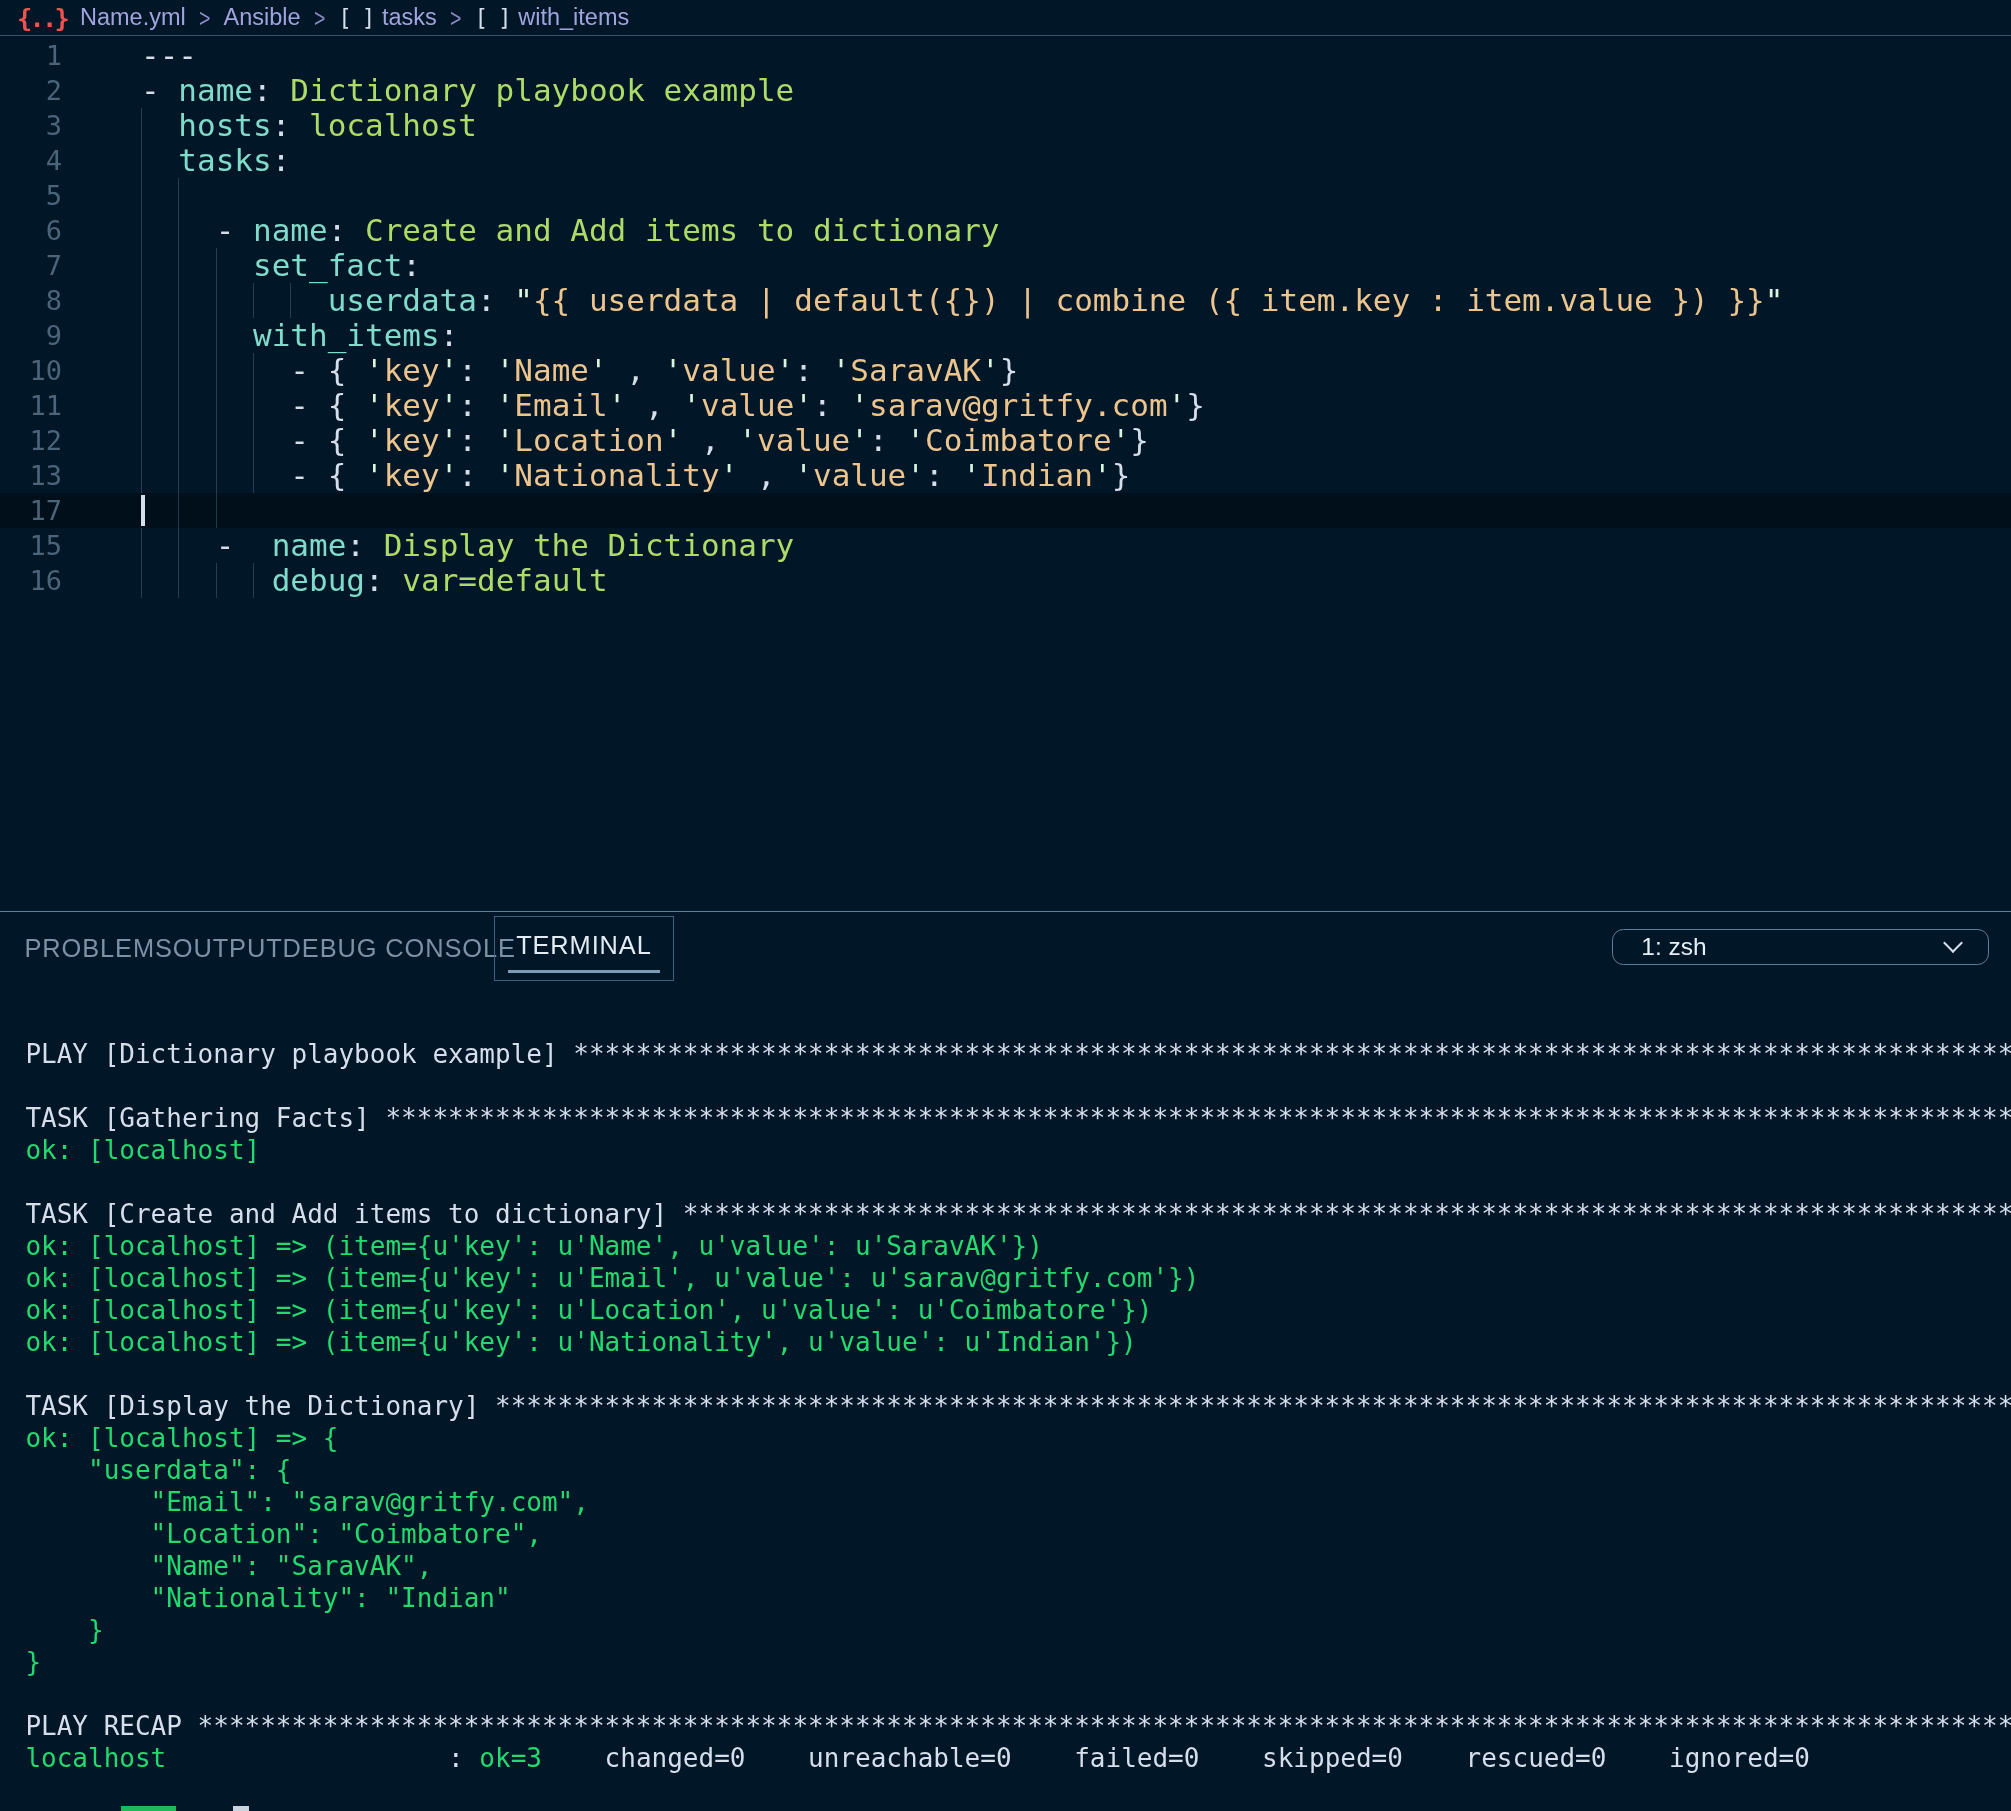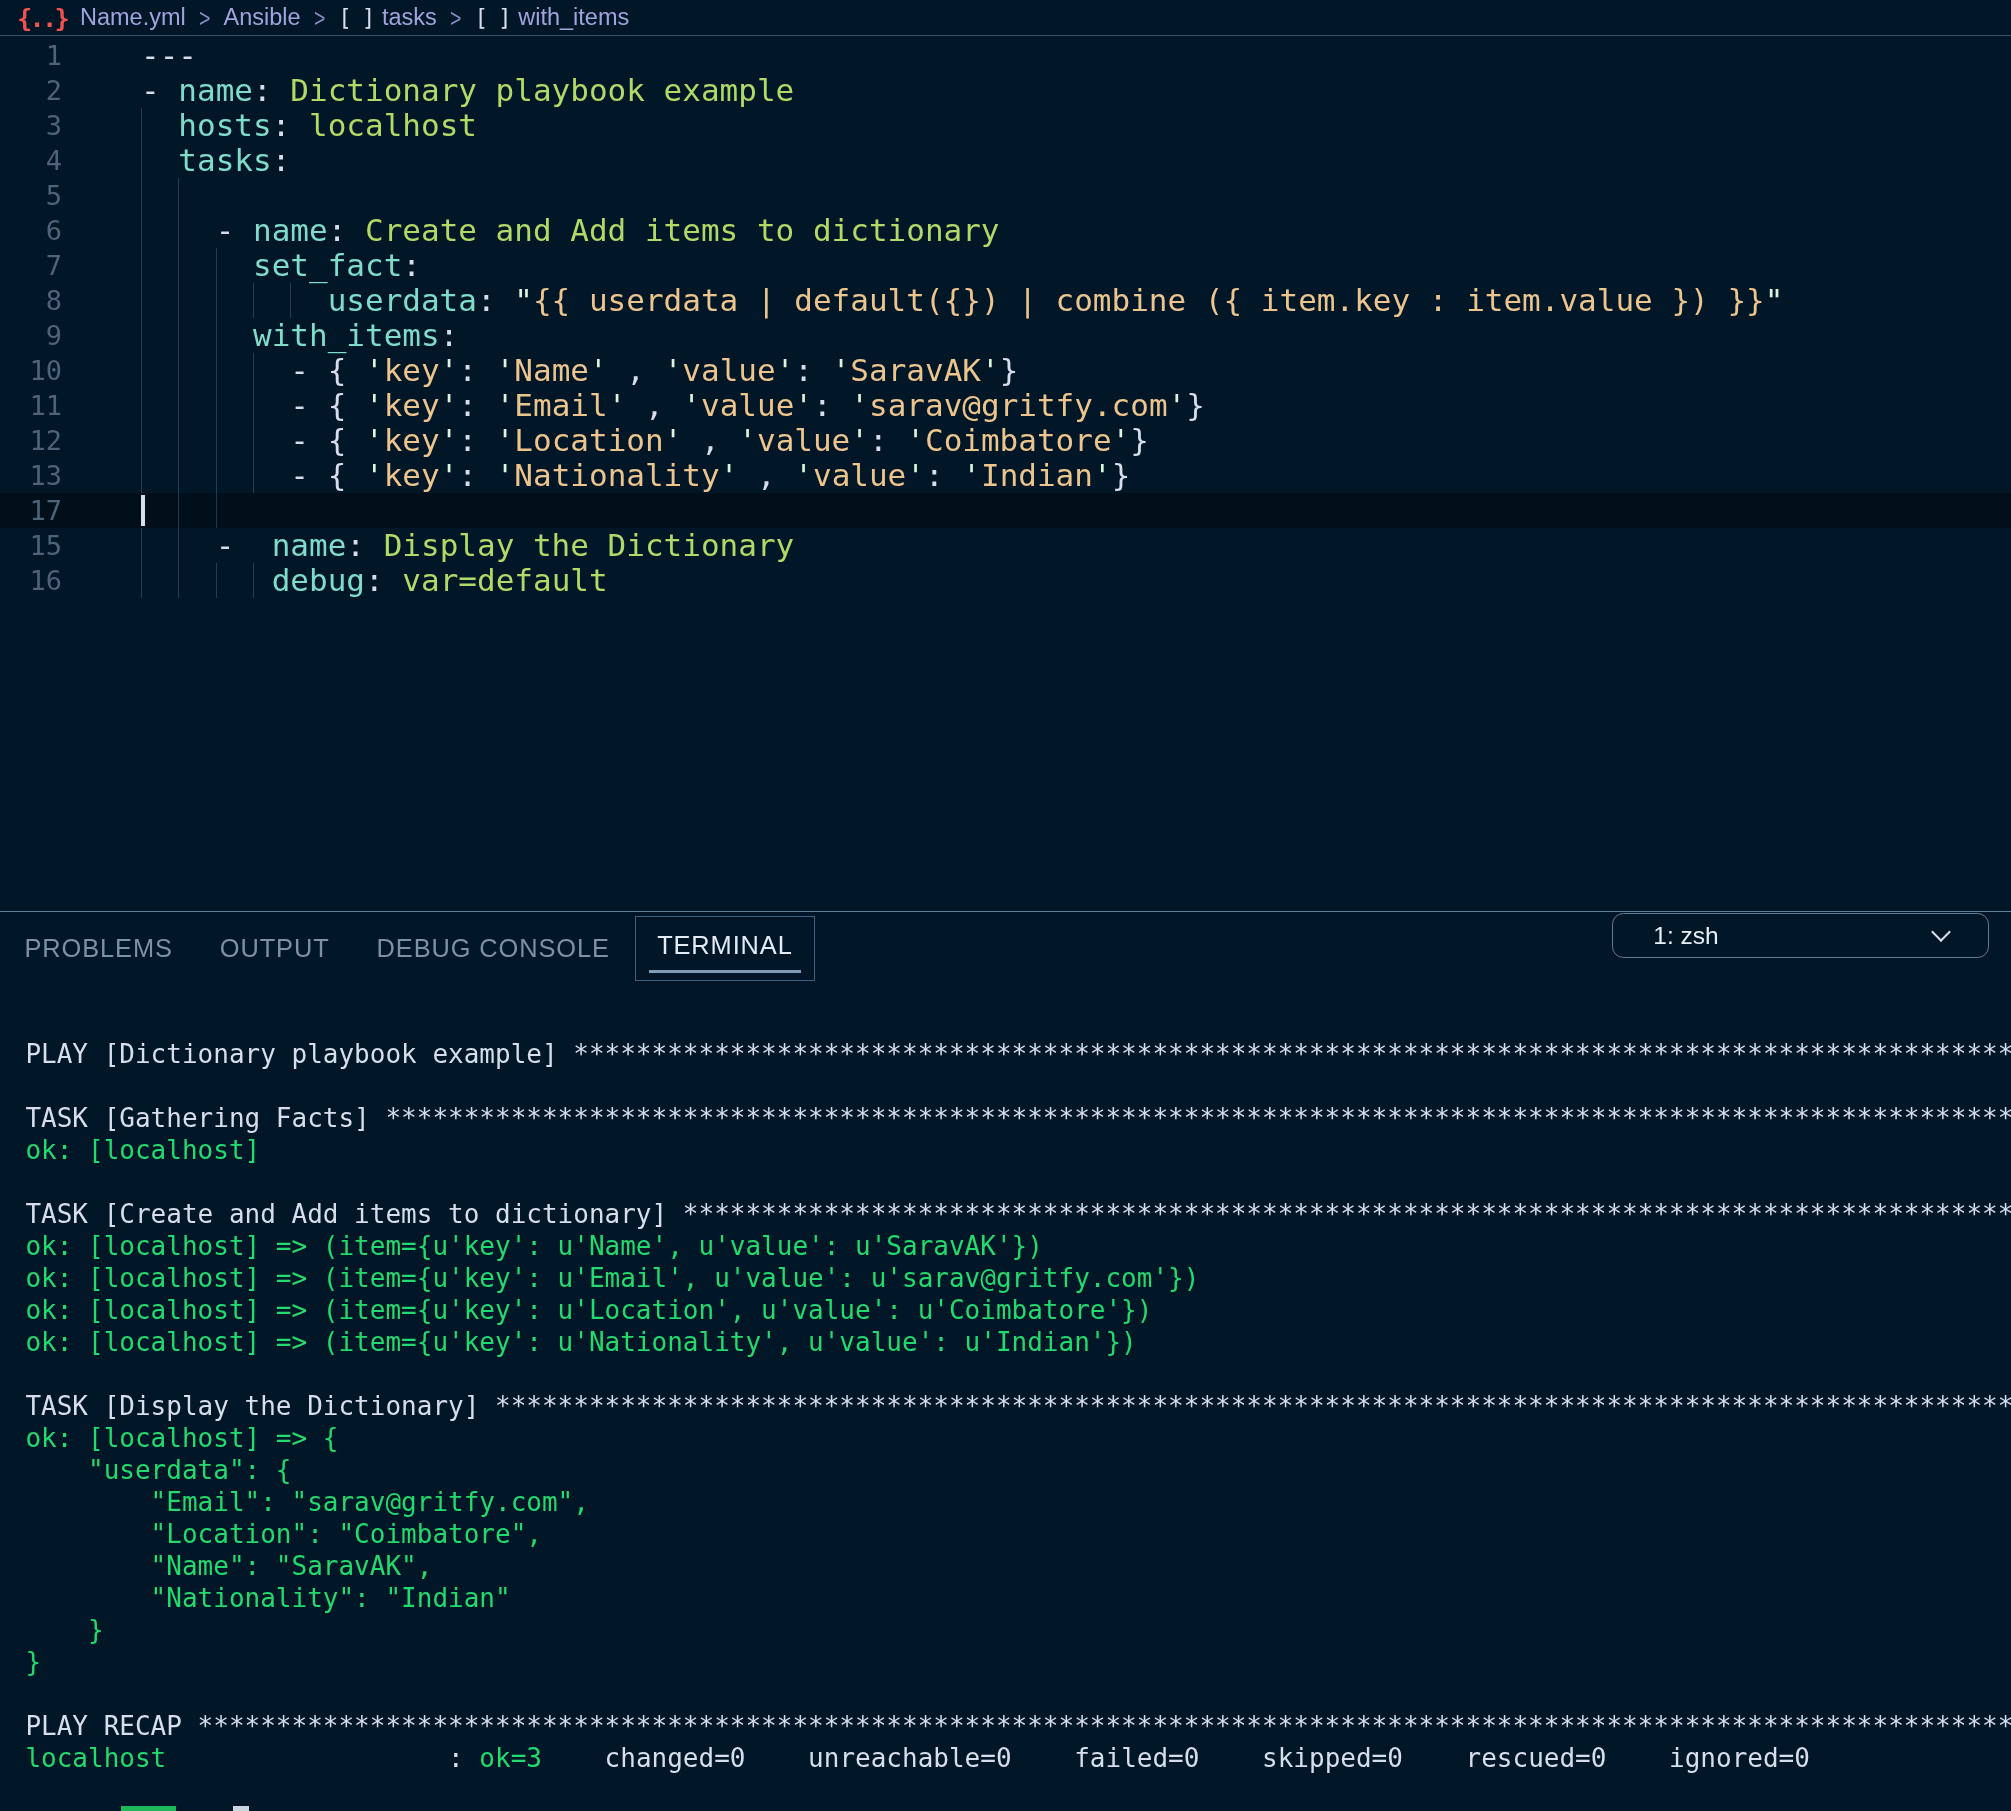--- a/index.html
+++ b/index.html
@@ -31,28 +31,28 @@
   .tok-pln { color:#d6deeb; }
   .tok-key { color:var(--key,#7fdbca); }
   .tok-str { color:var(--string_plain,#addb67); }
   .tok-istr { color:var(--string_quoted,#ecc48d);margin-top:20px; }
   .tok-qt { color:#d9f5dd; }
 
   
   .panel { border-top:1.9px solid #5f7e97; position:relative; }
   .panel-tabs { height:73px; display:flex; align-items:center; padding-left:24.5px;
     position:relative; font-family:"Liberation Sans", sans-serif; }
-  .tabs { display:flex; gap:47px; align-items:center; }
+  .tabs { display:flex; align-items:center; }
   .tab { font-size:25.4px; letter-spacing:0.9px; color:#7c91a6; cursor:pointer; white-space:nowrap; }
   .tab.active { color:#e3ecf5; border:0.9px solid #40607e; padding:14px 21px 20px; margin:0 -21.7px; position:relative; }
   .tab.active::after { content:""; position:absolute; left:13px; right:13px; bottom:7.5px;
     height:2.8px; background:#7d9cb5; }
-  .term-select { position:absolute; right:21.7px; top:1px; width:377px; height:45px;
+  .term-select { position:absolute; right:21.7px; top:17px; width:377px; height:36px;
     border:1.9px solid #5f7e97; border-radius:11.3px; display:flex; align-items:center;
-    justify-content:space-between; padding:0 40px; color:#e8eef5; font-size:24.5px; cursor:pointer; }
+    justify-content:space-between; padding:0 28px; color:#e8eef5; font-size:24.5px; cursor:pointer; }
   .chev { width:14px; height:14px; border-right:2.8px solid #d6deeb; border-bottom:2.8px solid #d6deeb;
     transform:rotate(45deg); margin-top:-7.5px; }
 
   
   .terminal { padding:53px 0 0 25.4px; font-size:26px; line-height:32px; overflow:hidden; }
   .tl { height:32px; white-space:pre; overflow:hidden; }
   .tok-out { color:#d6deeb; }
   .tok-ok { color:var(--terminal_green,#22da6e); }
 
   

